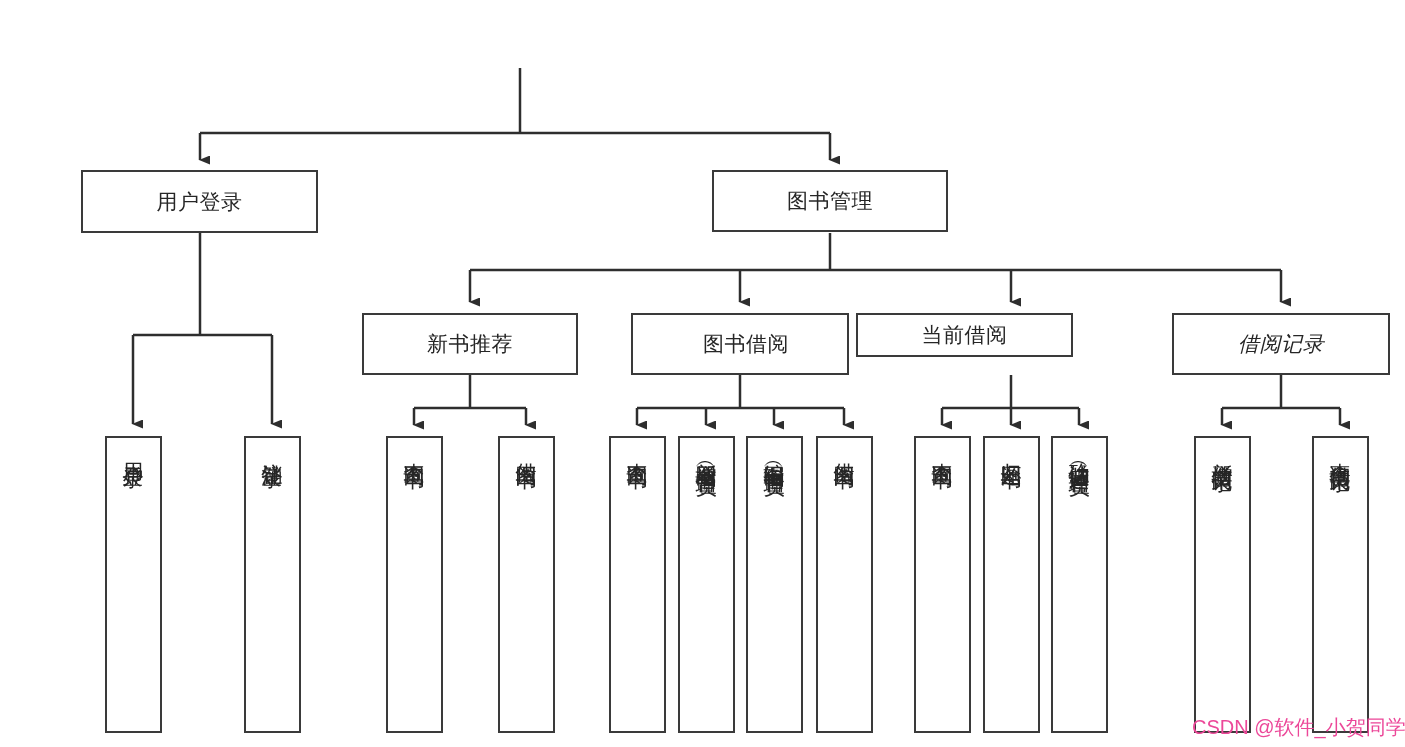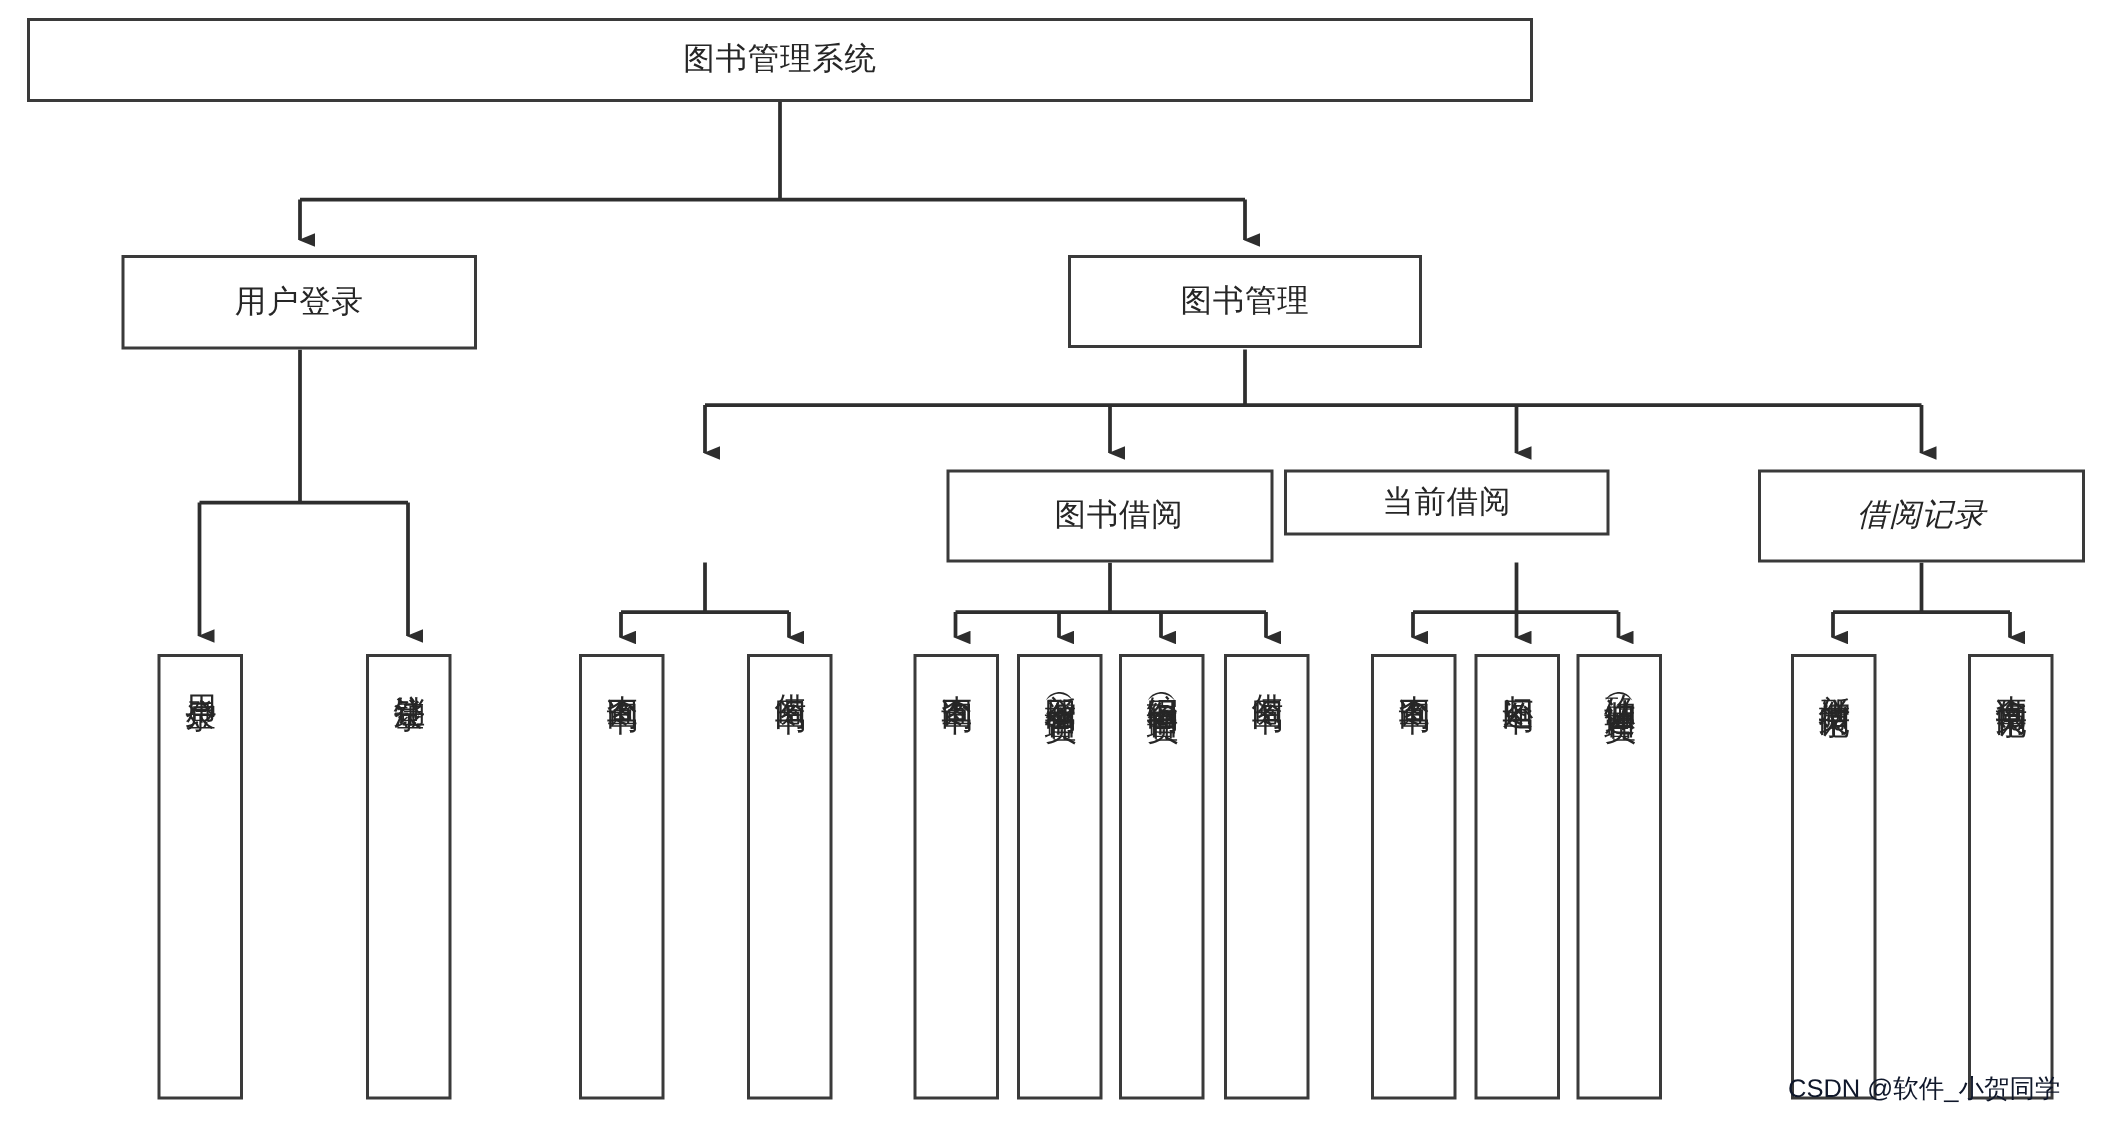--- a/index.html
+++ b/index.html
@@ -52,22 +52,22 @@
   }
   .node.vert .label {
     writing-mode: vertical-rl;
     text-orientation: upright;
     font-size: 21px;
     letter-spacing: 2px;
     line-height: 1;
   }
   .watermark {
     position: absolute;
-    color: #0f172a;
-    font-size: 17px;
+    color: #ec4899;
+    font-size: 20px;
     white-space: nowrap;
     z-index: 5;
     font-family: "Liberation Sans", "DejaVu Sans", sans-serif;
   }
 </style>
 </head>
 <body>
 
 <div id="canvas">
 
@@ -114,31 +114,31 @@
       <path d="M1011,408 L1011,425" marker-end="url(#arrowhead)"></path>
       <path d="M1079,408 L1079,425" marker-end="url(#arrowhead)"></path>
 
       <path d="M1281,375 L1281,408"></path>
       <path d="M1222,408 L1340,408"></path>
       <path d="M1222,408 L1222,425" marker-end="url(#arrowhead)"></path>
       <path d="M1340,408 L1340,425" marker-end="url(#arrowhead)"></path>
     </g>
   </svg>
 
-  <div class="node horiz" style="left:18px; top:12px; width:1004px; height:56px;">
-    <span class="label">图书管理系统</span>
-  </div>
 
   <div class="node horiz" style="left:81px; top:170px; width:237px; height:63px;">
     <span class="label">用户登录</span>
   </div>
   <div class="node horiz" style="left:712px; top:170px; width:236px; height:62px;">
     <span class="label">图书管理</span>
   </div>
 
+  <div class="node horiz" style="left:362px; top:313px; width:216px; height:62px;">
+    <span class="label">新书推荐</span>
+  </div>
   <div class="node horiz" style="left:631px; top:313px; width:218px; height:62px;padding-left:12px;">
     <span class="label">图书借阅</span>
   </div>
   <div class="node horiz" style="left:856px; top:313px; width:217px; height:44px;">
     <span class="label">当前借阅</span>
   </div>
   <div class="node horiz" style="left:1172px; top:313px; width:218px; height:62px;font-style:italic;">
     <span class="label">借阅记录</span>
   </div>
 

